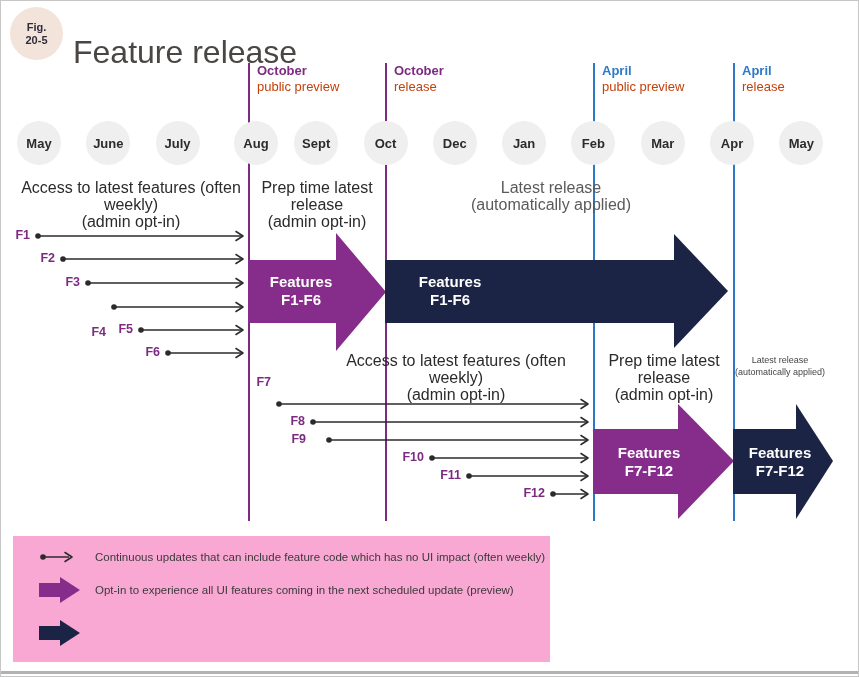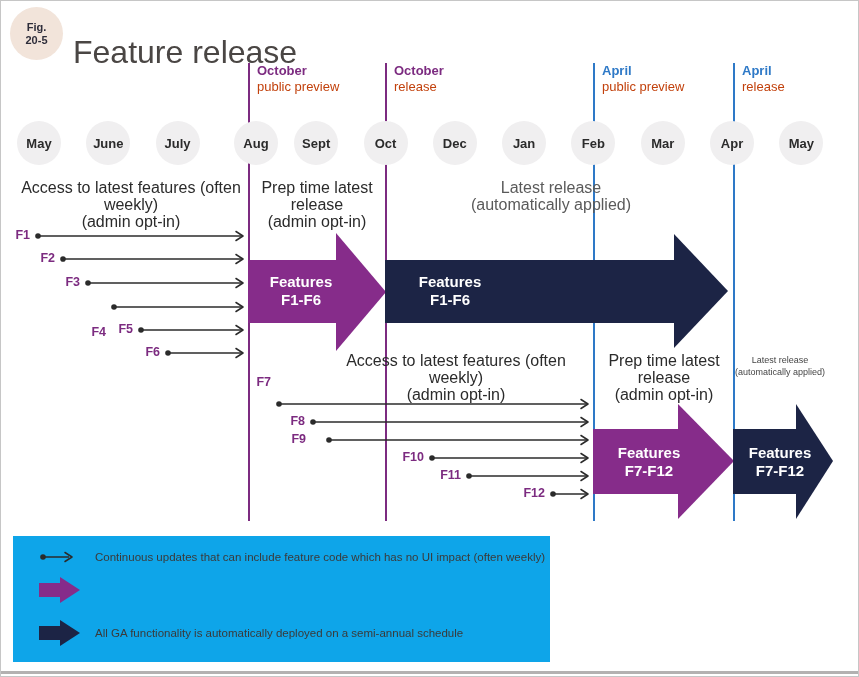--- a/index.html
+++ b/index.html
@@ -68,21 +68,21 @@
   #n1text { left: 384px; top: 272px; width: 130px; }
   #p2body { left: 592px; top: 428px; width: 85px; height: 65px; }
   #p2head { left: 677px; top: 403px; border-left: 56px solid #862c8a; border-top: 57px solid transparent; border-bottom: 58px solid transparent; }
   #p2text { left: 592px; top: 443px; width: 112px; }
   #n2body { left: 732px; top: 428px; width: 63px; height: 65px; }
   #n2head { left: 795px; top: 403px; border-left: 37px solid #1c2445; border-top: 57px solid transparent; border-bottom: 58px solid transparent; }
   #n2text { left: 727px; top: 443px; width: 104px; }
   
   .legend {
     position: absolute; left: 12px; top: 535px; width: 537px; height: 126px;
-    background: #0ea5e9;
+    background: #f9a8d4;
   }
   .legend-item {
     position: absolute; left: 0; width: 537px; height: 30px;
     display: flex; align-items: center; padding-left: 26px;
   }
   .legend-item .txt { font-size: 11.5px; color: #3a3a3a; margin-left: 14px; }
   .licon { position: relative; width: 42px; height: 27px; flex: 0 0 42px; }
   .licon .b { position: absolute; left: 0; top: 6.5px; width: 21px; height: 14px; }
   .licon .h { position: absolute; left: 21px; top: 0; width: 0; height: 0;
               border-top: 13.5px solid transparent; border-bottom: 13.5px solid transparent; }
@@ -270,23 +270,23 @@
           <line x1="4" y1="7" x2="30" y2="7" stroke="#2b2b2b" stroke-width="1.5"></line>
           <polyline points="26,2.5 33,7 26,11.5" fill="none" stroke="#2b2b2b" stroke-width="1.5" stroke-linecap="round" stroke-linejoin="round"></polyline>
         </svg>
         <div class="txt">Continuous updates that can include feature code which has no UI impact (often weekly)</div>
       </div>
       <div class="legend-item" style="top: 39px;">
         <div class="licon purple">
           <div class="b"></div>
           <div class="h"></div>
         </div>
+        <div class="txt">Opt-in to experience all UI features coming in the next scheduled update (preview)</div>
       </div>
       <div class="legend-item" style="top: 82px;">
         <div class="licon navy">
           <div class="b"></div>
           <div class="h"></div>
         </div>
-        <div class="txt">All GA functionality is automatically deployed on a semi-annual schedule</div>
       </div>
     </div>
   <div class="bottom-bar"></div>
 </div>
 
 </body></html>

